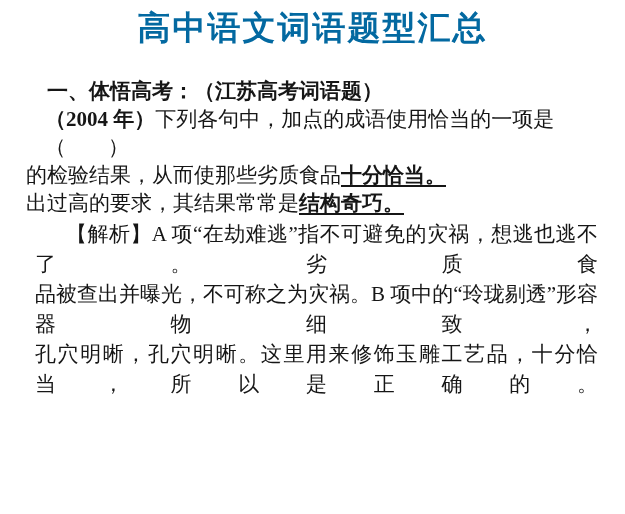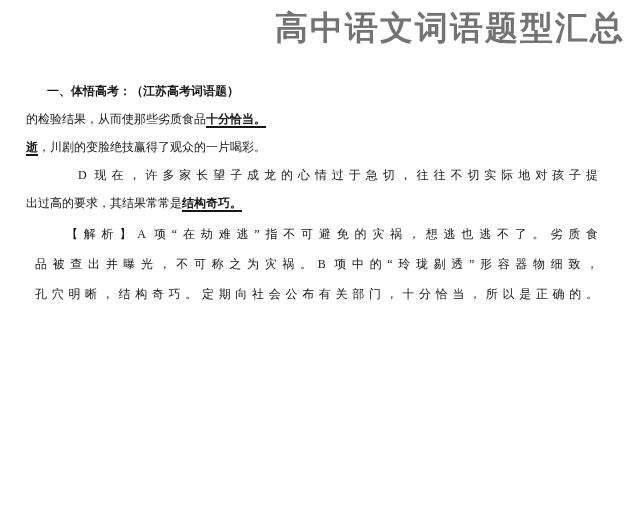--- a/index.html
+++ b/index.html
@@ -16,21 +16,21 @@
     margin-top:10px;
     text-align:center;
     font-size:33px;
     font-weight:bold;
     letter-spacing:2px;
     line-height:36px;
     white-space:nowrap;
   }
   .body {
     margin:31px 27px 0 26px;
-    font-size:12px;
+    font-size:21px;
     line-height:28px;
   }
   .ln { min-height:28px; }
   .h { font-weight:bold; padding-left:21px; }
   .q { padding-left:19px; }
   .b { font-weight:bold; }
   .ind { text-indent:52px; }
   .fill {
     text-align:justify;
     text-align-last:justify;
@@ -48,36 +48,35 @@
     line-height:30px;
   }
   .analysis .ln { min-height:30px; }
   .ind2 { text-indent:31px; }
 </style>
 </head>
 <body>
 
 <div class="page">
 
-  <div class="title" style="color: #737373; text-align: right;">高中语文词语题型汇总</div>
+  <div class="title" style="color: #0369a1;">高中语文词语题型汇总</div>
 
   <div class="body">
 
     <div class="ln h">一、体悟高考：（江苏高考词语题）</div>
 
+    <div class="ln q"><span class="b">（2004 年）</span><span>下列各句中，加点的成语使用恰当的一项是（　　）</span></div>
 
     <div class="ln"><span>的检验结果，从而使那些劣质食品</span><span class="em">十分恰当。</span></div>
 
 
-    <div class="ln"><span class="em">逝</span><span>，川剧的变脸绝技赢得了观众的一片喝彩。</span></div>
 
-    <div class="ln ind fill"><span>D 现在，许多家长望子成龙的心情过于急切，往往不切实际地对孩子提</span></div>
     <div class="ln"><span>出过高的要求，其结果常常是</span><span class="em">结构奇巧。</span></div>
 
 
     <div class="analysis">
       <div class="ln ind2 fill">【解析】A 项“在劫难逃”指不可避免的灾祸，想逃也逃不了。劣质食</div>
       <div class="ln fill">品被查出并曝光，不可称之为灾祸。B 项中的“玲珑剔透”形容器物细致，</div>
-      <div class="ln fill">孔穴明晰，结构奇巧。定期向社会公布有关部门，十分恰当，所以是正确的。</div>
+      <div class="ln fill">孔穴明晰，孔穴明晰。这里用来修饰玉雕工艺品，十分恰当，所以是正确的。</div>
     </div>
 
   </div>
 </div>
 
 </body></html>

